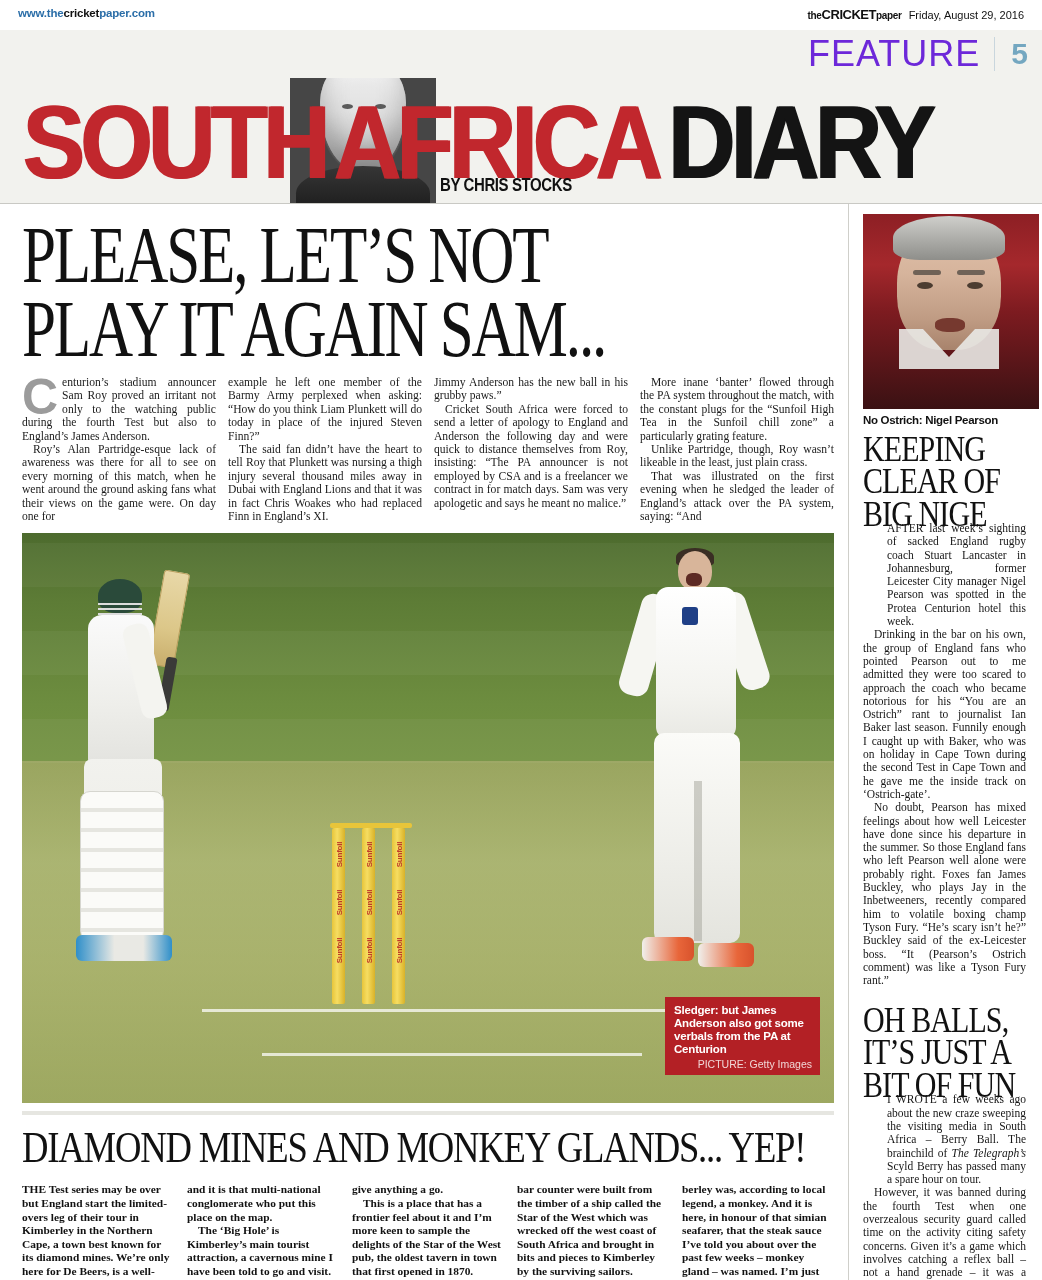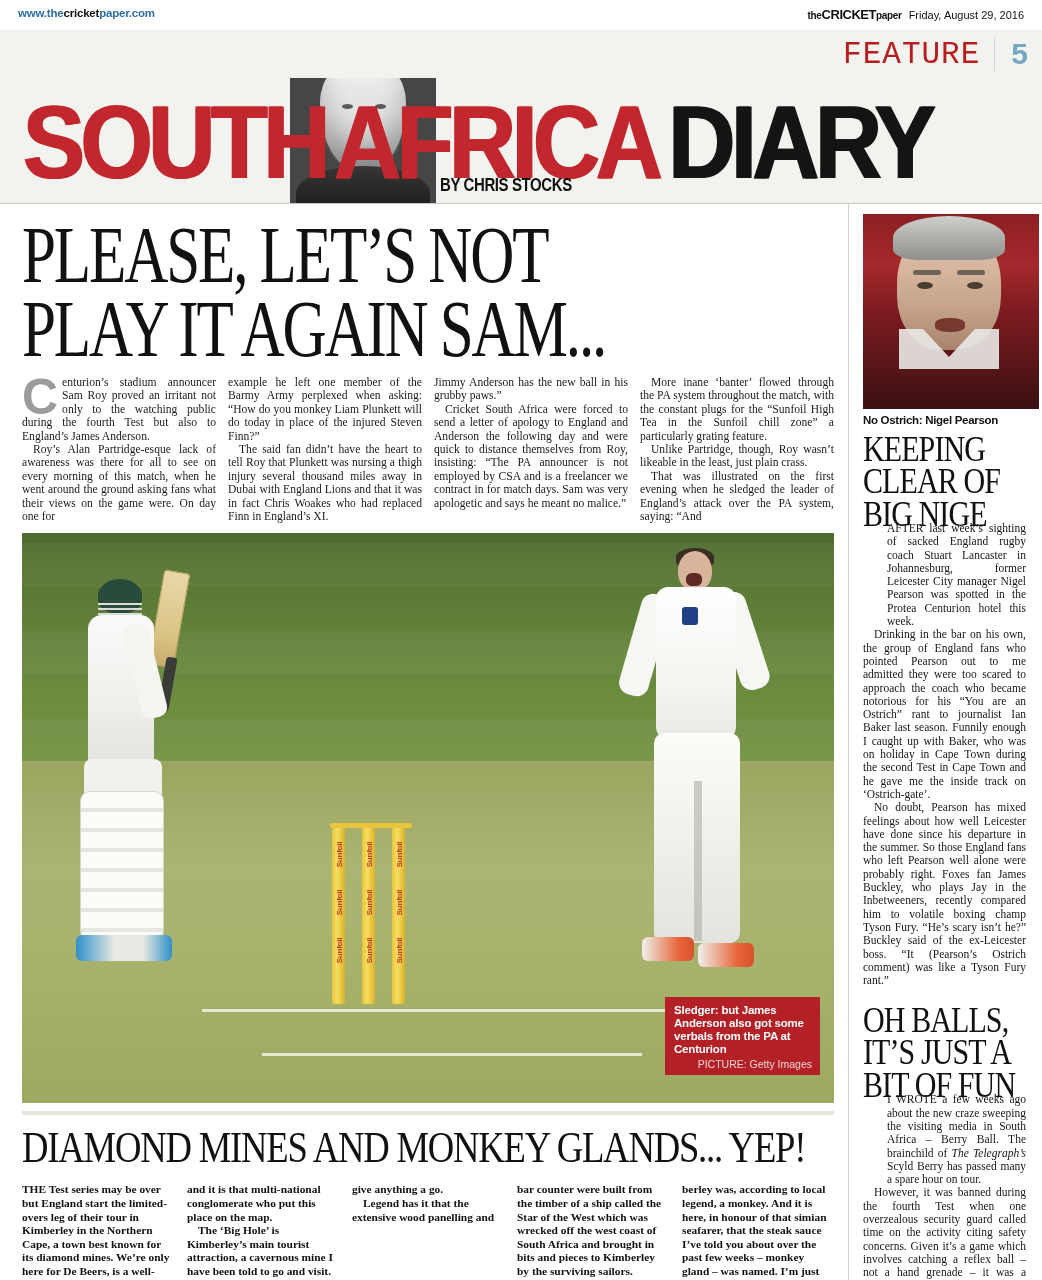--- a/index.html
+++ b/index.html
@@ -58,23 +58,23 @@
   .feature-band {
     position: relative;
     height: 48px;
     background: #f2f2ee;
     display: flex;
     justify-content: flex-end;
     align-items: center;
     padding-right: 14px;
   }
   .feature-word {
-    font-family: Liberation Mono, monospace;
-    font-size: 31px;
-    color: #b91c1c;
+    font-family: Liberation Sans, sans-serif;
+    font-size: 36px;
+    color: #6d28d9;
     letter-spacing: 1px;
     padding-right: 14px;
     font-weight: 300;
   }
   .feature-num {
     font-family: "Liberation Sans", sans-serif;
     font-size: 30px;
     font-weight: bold;
     color: #74a7c0;
     border-left: 1px solid #c9d6dd;
@@ -643,21 +643,21 @@
         <div>PLEASE, LET’S NOT</div>
         <div>PLAY IT AGAIN SAM...</div>
       </div>
 
       <div class="intro-cols">
         <div class="intro-col">
           <p class="dropcap-para"><span class="dropcap">C</span><span>enturion’s stadium announcer Sam Roy proved an irritant not only to the watching public during the fourth Test but also to England’s James Anderson.</span></p>
           <p>Roy’s Alan Partridge-esque lack of awareness was there for all to see on every morning of this match, when he went around the ground asking fans what their views on the game were. On day one for</p>
         </div>
         <div class="intro-col">
-          <p class="noindent">example he left one member of the Barmy Army perplexed when asking: “How do you monkey Liam Plunkett will do today in place of the injured Steven Finn?”</p>
+          <p class="noindent">example he left one member of the Barmy Army perplexed when asking: “How do you think Liam Plunkett will do today in place of the injured Steven Finn?”</p>
           <p>The said fan didn’t have the heart to tell Roy that Plunkett was nursing a thigh injury several thousand miles away in Dubai with England Lions and that it was in fact Chris Woakes who had replaced Finn in England’s XI.</p>
         </div>
         <div class="intro-col">
           <p class="noindent">Jimmy Anderson has the new ball in his grubby paws.”</p>
           <p>Cricket South Africa were forced to send a letter of apology to England and Anderson the following day and were quick to distance themselves from Roy, insisting: “The PA announcer is not employed by CSA and is a freelancer we contract in for match days. Sam was very apologetic and says he meant no malice.”</p>
         </div>
         <div class="intro-col">
           <p>More inane ‘banter’ flowed through the PA system throughout the match, with the constant plugs for the “Sunfoil High Tea in the Sunfoil chill zone” a particularly grating feature.</p>
           <p>Unlike Partridge, though, Roy wasn’t likeable in the least, just plain crass.</p>
           <p>That was illustrated on the first evening when he sledged the leader of England’s attack over the PA system, saying: “And</p>
@@ -729,20 +729,21 @@
       <div class="bottom-cols">
         <div class="bottom-col">
           <p class="noindent">THE Test series may be over but England start the limited-overs leg of their tour in Kimberley in the Northern Cape, a town best known for its diamond mines. We’re only here for De Beers, is a well-known saying among the Barmy Army in South Africa</p>
         </div>
         <div class="bottom-col">
           <p class="noindent">and it is that multi-national conglomerate who put this place on the map.</p>
           <p>The ‘Big Hole’ is Kimberley’s main tourist attraction, a cavernous mine I have been told to go and visit. I’ll be honest, it doesn’t sound that riveting but I’m prepared to</p>
         </div>
         <div class="bottom-col">
           <p class="noindent">give anything a go.</p>
+          <p>This is a place that has a frontier feel about it and I’m more keen to sample the delights of the Star of the West pub, the oldest tavern in town that first opened in 1870.</p>
           <p>Legend has it that the extensive wood panelling and</p>
         </div>
         <div class="bottom-col">
           <p class="noindent">bar counter were built from the timber of a ship called the Star of the West which was wrecked off the west coast of South Africa and brought in bits and pieces to Kimberley by the surviving sailors.</p>
           <p>Among the hardy seadogs who made their way to Kim-</p>
         </div>
         <div class="bottom-col">
           <p class="noindent">berley was, according to local legend, a monkey. And it is here, in honour of that simian seafarer, that the steak sauce I’ve told you about over the past few weeks – monkey gland – was named. I’m just not quite sure where the gland bit came from…</p>
         </div>
       </div>

